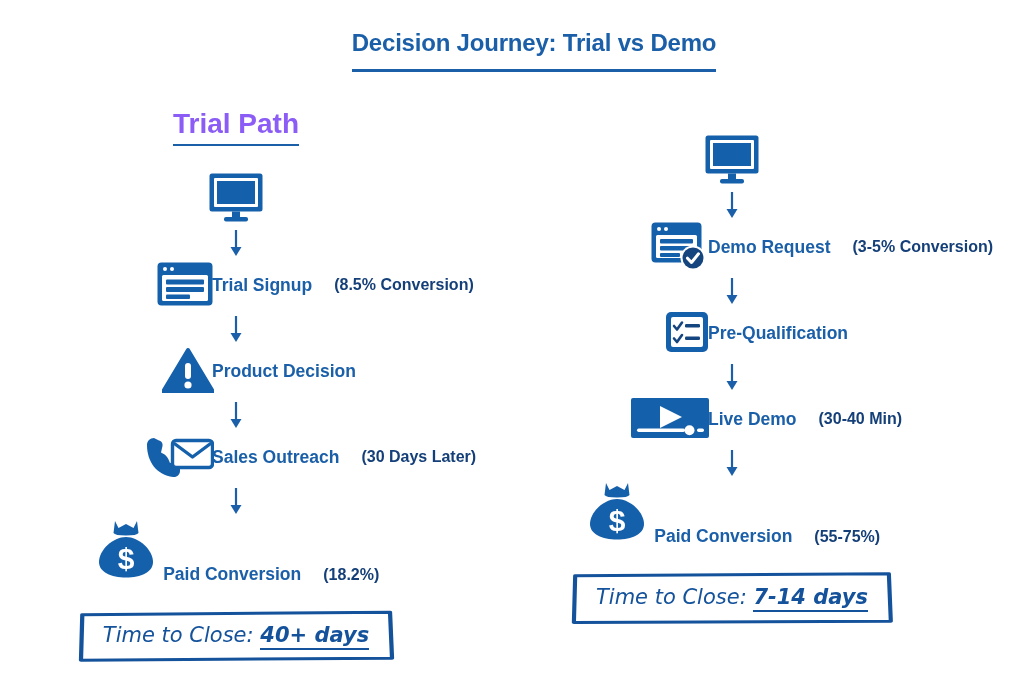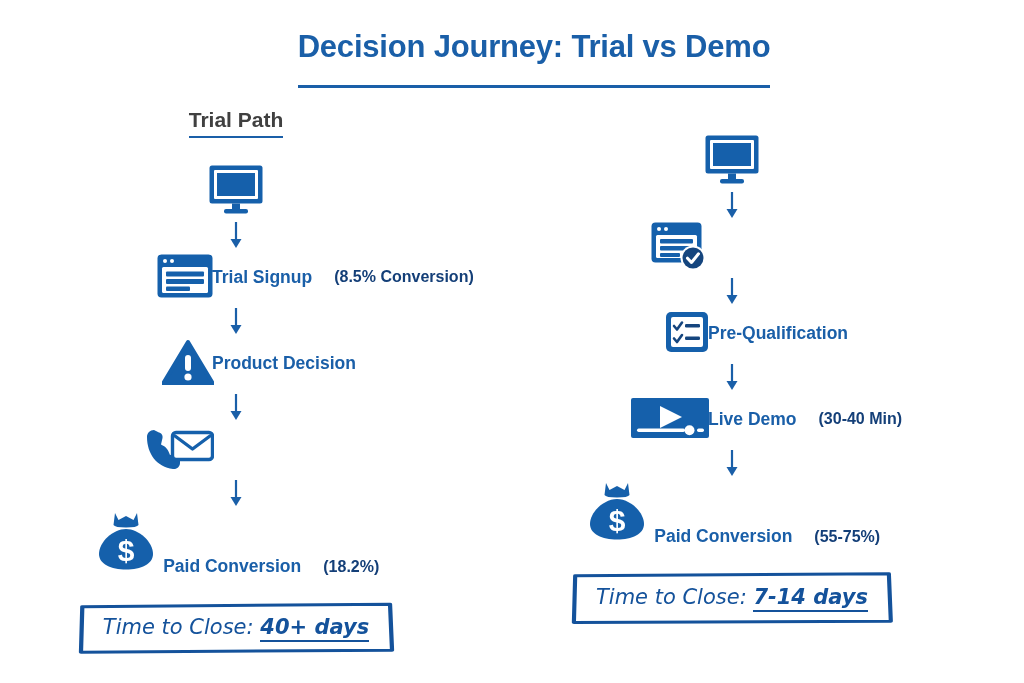--- a/index.html
+++ b/index.html
@@ -24,45 +24,45 @@
   
   .title-wrap {
     position: absolute;
     top: 30px;
     left: 0;
     width: 1024px;
     text-align: center;
   }
   .title {
     display: inline-block;
-    font-size: 31px;
+    font-size: 24px;
     font-weight: bold;
     color: #1a5fa8;
     letter-spacing: -0.2px;
-    padding-bottom: 21px;
+    padding-bottom: 13px;
     border-bottom: 3px solid #1a5fa8;
     line-height: 1.1;
     margin-left: 44px;
   }
 
   
   .column {
     position: absolute;
     top: 108px;
     width: 440px;
   }
   .column.left  { left: 16px; }
   .column.right { left: 512px; }
 
   .col-head-wrap { text-align: center; }
   .col-head {
     display: inline-block;
-    font-size: 21px;
+    font-size: 28px;
     font-weight: bold;
-    color: #404040;
+    color: #8b5cf6;
     padding-bottom: 4px;
     border-bottom: 2.5px solid #1a5fa8;
     line-height: 1.15;
   }
 
   
   .flow { position: relative; margin-top: 26px; }
 
   .row {
     position: relative;
@@ -245,20 +245,24 @@
         <div class="icon-slot">
           <span class="ico">
             <svg width="70" height="48" viewBox="0 0 70 48">
               <path d="M10 6 C6 6 3 9 3 13 C3 30 13 43 29 45 C33 45.5 36 42.5 36 39 L36 33
                        C36 30.5 34 29 32 29.5 L26 31 C24 25 22 23 17 20.5 L18.5 14
                        C19 11.5 17.5 9 15 8.6 Z" fill="#1560ab"></path>
               <rect x="28.5" y="8.5" width="40" height="27" rx="3.5" fill="#ffffff" stroke="#1560ab" stroke-width="3.4"></rect>
               <path d="M31 12 L48.5 25 L66 12" fill="none" stroke="#1560ab" stroke-width="3.4" stroke-linecap="round" stroke-linejoin="round"></path>
             </svg>
           </span>
+        </div>
+        <div class="label-slot">
+          <span class="label-main">Sales Outreach</span>
+          <span class="label-note">(30 Days Later)</span>
         </div>
       </div>
 
       <div class="arrow">
         <svg width="16" height="28" viewBox="0 0 16 28">
           <line x1="8" y1="1" x2="8" y2="21" stroke="#1a5fa8" stroke-width="2.2"></line>
           <path d="M8 27 L2.5 18 L13.5 18 Z" fill="#1a5fa8"></path>
         </svg>
       </div>
 
@@ -325,20 +329,24 @@
               <rect x="6" y="14" width="41" height="23" rx="1.5" fill="#ffffff"></rect>
               <rect x="10" y="18" width="33" height="4.5" rx="1" fill="#1560ab"></rect>
               <rect x="10" y="25" width="33" height="4.5" rx="1" fill="#1560ab"></rect>
               <rect x="10" y="32" width="20" height="4" rx="1" fill="#1560ab"></rect>
               <circle cx="43" cy="37" r="12.5" fill="#ffffff"></circle>
               <circle cx="43" cy="37" r="10.5" fill="#15457e"></circle>
               <path d="M37.5 37.2 L41.5 41.5 L48.5 32.8" fill="none" stroke="#ffffff" stroke-width="3" stroke-linecap="round" stroke-linejoin="round"></path>
             </svg>
           </span>
         </div>
+        <div class="label-slot">
+          <span class="label-main">Demo Request</span>
+          <span class="label-note">(3-5% Conversion)</span>
+        </div>
       </div>
 
       <div class="arrow">
         <svg width="16" height="28" viewBox="0 0 16 28">
           <line x1="8" y1="1" x2="8" y2="21" stroke="#1a5fa8" stroke-width="2.2"></line>
           <path d="M8 27 L2.5 18 L13.5 18 Z" fill="#1a5fa8"></path>
         </svg>
       </div>
 
       <div class="row">

